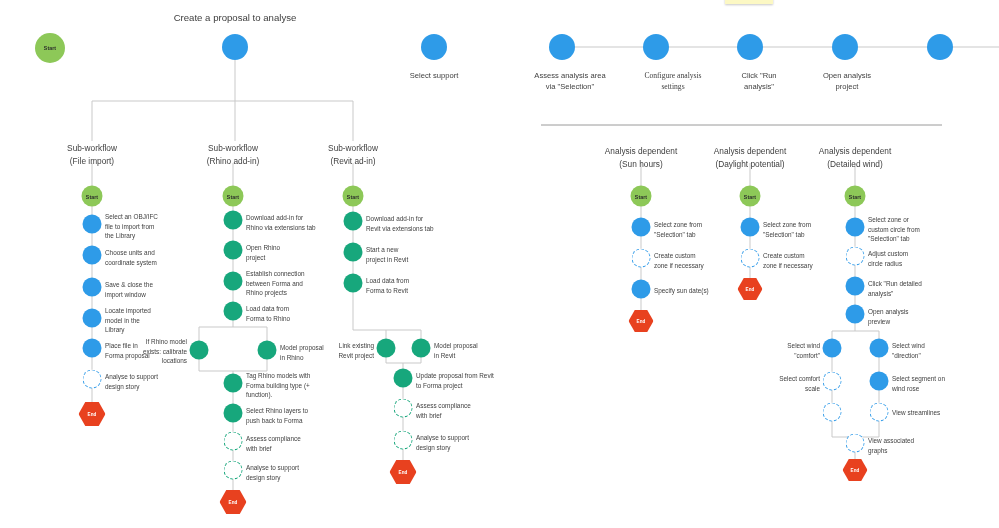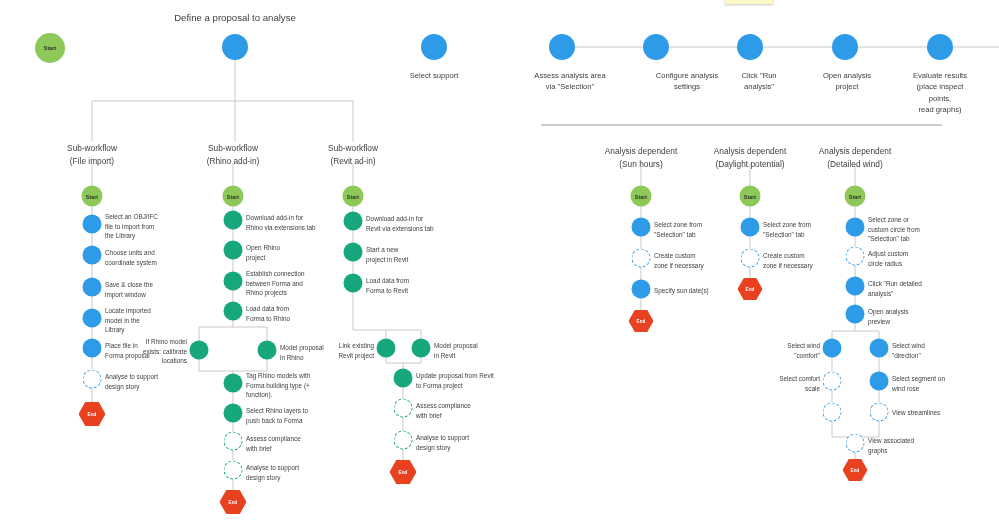--- a/index.html
+++ b/index.html
@@ -164,51 +164,48 @@
 
       <line x1="879" y1="348" x2="879" y2="437"></line>
 
       <line x1="832" y1="437" x2="879" y2="437"></line>
       <line x1="855" y1="437" x2="855" y2="469"></line>
     </g>
   </svg>
 
   <div class="sticky" style="left:725px; top:-14px; width:48px; height:18px;"></div>
 
-  <div class="title-main" style="left:235px; top:12px;">Define a proposal to analyse</div>
+  <div class="title-main" style="left:235px; top:12px;">Create a proposal to analyse</div>
 
   <div class="node start" style="left:50px; top:48px; width:30px; height:30px;">
     <span class="node-label-inner">Start</span>
   </div>
 
   <div class="node blue" style="left:235px; top:47px; width:26px; height:26px;"></div>
 
   <div class="node blue" style="left:434px; top:47px; width:26px; height:26px;"></div>
   <div class="stepcap" style="left:434px; top:70px;">Select support</div>
 
   <div class="node blue" style="left:562px; top:47px; width:26px; height:26px;"></div>
   <div class="stepcap" style="left:570px; top:70px;">Assess analysis area
 via "Selection"</div>
 
   <div class="node blue" style="left:656px; top:47px; width:26px; height:26px;"></div>
-  <div class="stepcap" style="left:687px; top:70px;">Configure analysis
+  <div class="stepcap" style="left:673px; top:70px;font-family:Liberation Serif, serif;">Configure analysis
 settings</div>
 
   <div class="node blue" style="left:750px; top:47px; width:26px; height:26px;"></div>
   <div class="stepcap" style="left:759px; top:70px;">Click "Run
 analysis"</div>
 
   <div class="node blue" style="left:845px; top:47px; width:26px; height:26px;"></div>
   <div class="stepcap" style="left:847px; top:70px;">Open analysis
 project</div>
 
   <div class="node blue" style="left:940px; top:47px; width:26px; height:26px;"></div>
-  <div class="stepcap" style="left:940px; top:70px;">Evaluate results
-(place inspect points,
-read graphs)</div>
 
   <div class="heading" style="left:92px; top:142px;">Sub-workflow
 (File import)</div>
 
   <div class="node start" style="left:92px; top:196px; width:21px; height:21px;">
     <span class="node-label-inner">Start</span>
   </div>
 
   <div class="node blue" style="left:92px; top:224px; width:19px; height:19px;"></div>
   <div class="lbl right" style="left:105px; top:212px;">Select an OBJ/IFC

